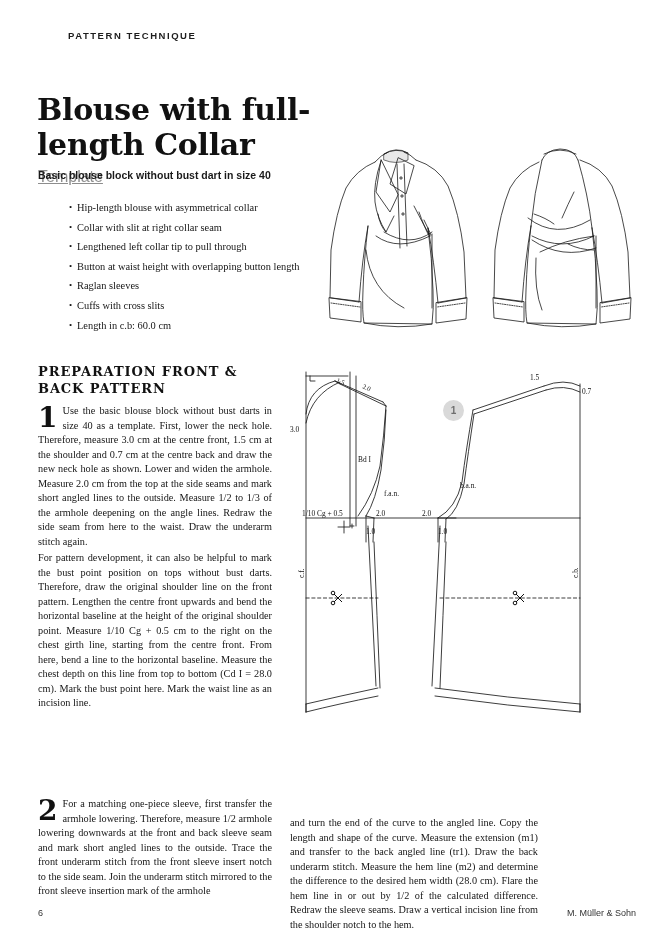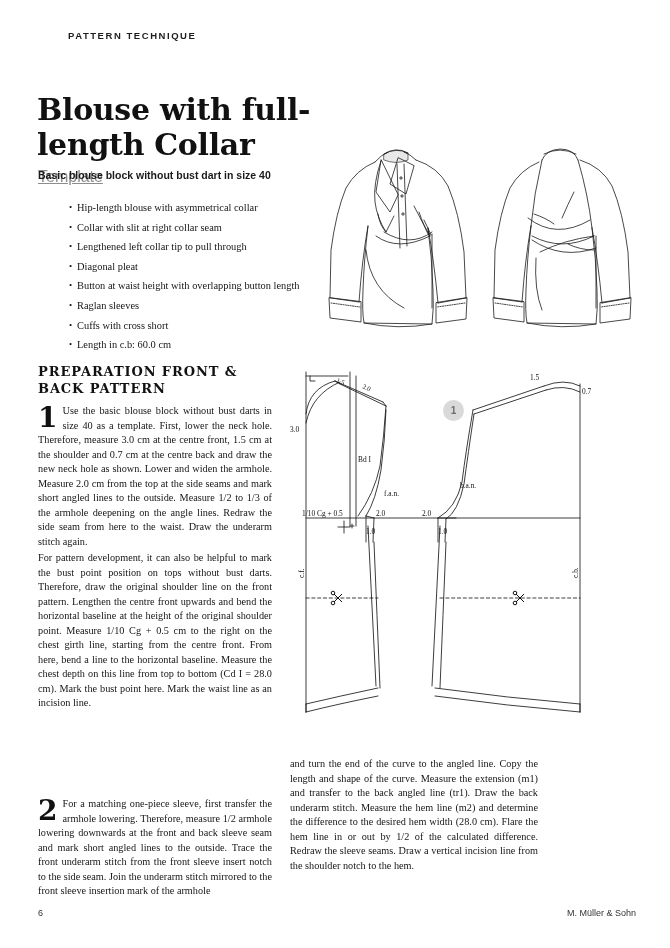--- a/index.html
+++ b/index.html
@@ -121,21 +121,21 @@
     font-family: "Liberation Serif", serif;
     font-size: 10.25px;
     line-height: 14.55px;
     color: #151515;
     text-align: justify;
     hyphens: none;
   }
   #p1 { left: 38px; top: 404px; width: 234px; }
   #p2 { left: 38px; top: 551px; width: 234px; }
   #p3 { left: 38px; top: 797px; width: 234px; }
-  #p4 { left: 290px; top: 757px; width: 248px; }
+  #p4 { left: 290px; top: 816px; width: 248px; }
 
   .stepnum {
     float: left;
     font-family: "DejaVu Serif", serif;
     font-size: 28px;
     font-weight: 700;
     line-height: 25px;
     margin: 1px 5px 0 0;
     color: #111111;
   }
@@ -205,24 +205,23 @@
 
   <h1 class="title">Blouse with full-length Collar</h1>
 
   <div class="template-label">Template</div>
   <div class="template-value">Basic blouse block without bust dart in size 40</div>
 
   <ul class="features">
     <li>Hip-length blouse with asymmetrical collar</li>
     <li>Collar with slit at right collar seam</li>
     <li>Lengthened left collar tip to pull through</li>
-    <li>Diagonal pleat</li>
     <li>Button at waist height with overlapping button length</li>
     <li>Raglan sleeves</li>
-    <li>Cuffs with cross short</li>
+    <li>Cuffs with cross slits</li>
     <li>Length in c.b: 60.0 cm</li>
   </ul>
 
   <svg class="illus" viewBox="0 0 332 198">
     <g fill="none" stroke="#1a1a1a" stroke-width="0.8" stroke-linejoin="round" stroke-linecap="round">
 
       <g>
 
         <path d="M66 14 Q78 6 90 13 L90 20 Q78 25 66 20 Z" fill="#e8e8e8" stroke="#1a1a1a" stroke-width="0.6"></path>
 

